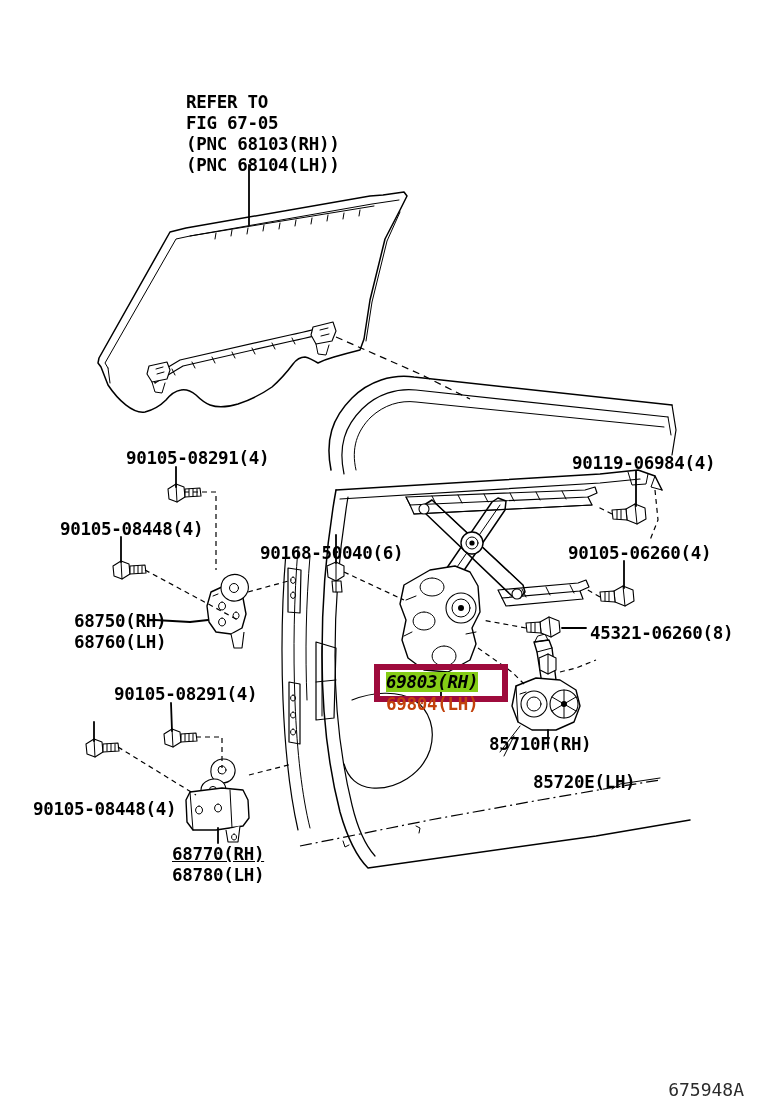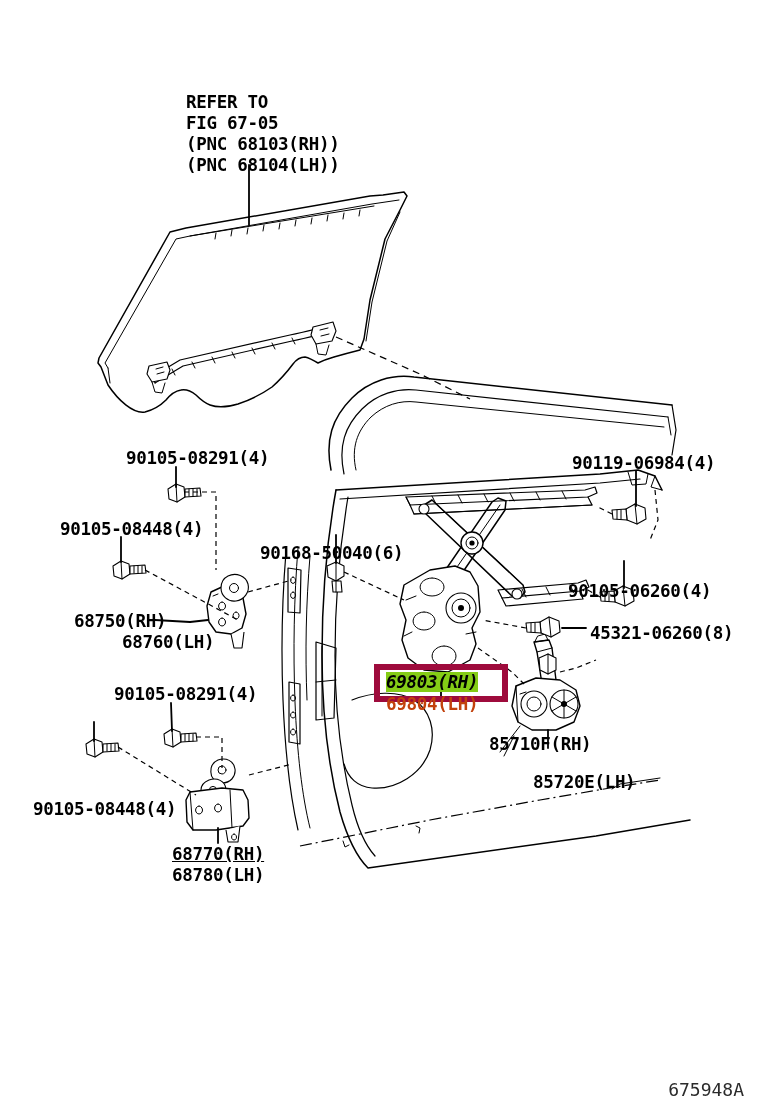--- a/index.html
+++ b/index.html
@@ -470,24 +470,24 @@
 
   <div id="refer-block"><span>REFER TO</span>
 <span>FIG 67-05</span>
 <span>(PNC 68103(RH))</span>
 <span>(PNC 68104(LH))</span></div>
 
   <div id="labels-layer">
       <div class="lbl" style="left: 126px; top: 447px;">90105-08291(4)</div>
       <div class="lbl" style="left: 60px; top: 518px;">90105-08448(4)</div>
       <div class="lbl" style="left: 74px; top: 610px;">68750(RH)</div>
-      <div class="lbl" style="left: 74px; top: 631px; margin-left: 48px;">68760(LH)</div>
+      <div class="lbl" style="left: 74px; top: 631px;">68760(LH)</div>
       <div class="lbl" style="left: 260px; top: 516px; margin-top: 26px;">90168-50040(6)</div>
       <div class="lbl" style="left: 572px; top: 452px;">90119-06984(4)</div>
-      <div class="lbl" style="left: 568px; top: 542px; margin-top: 38px;">90105-06260(4)</div>
+      <div class="lbl" style="left: 568px; top: 542px;">90105-06260(4)</div>
       <div class="lbl" style="left: 590px; top: 622px;">45321-06260(8)</div>
       <div class="lbl" style="left: 489px; top: 733px;">85710F(RH)</div>
       <div class="lbl" style="left: 489px; top: 771px; margin-left: 44px;">85720E(LH)</div>
       <div class="lbl" style="left: 114px; top: 683px;">90105-08291(4)</div>
       <div class="lbl" style="left: 33px; top: 798px;">90105-08448(4)</div>
       <div class="lbl" style="left: 172px; top: 843px; text-decoration: underline;">68770(RH)</div>
       <div class="lbl" style="left: 172px; top: 864px;">68780(LH)</div>
     </div>
 
   <div id="hl-text2">69804(LH)</div>

